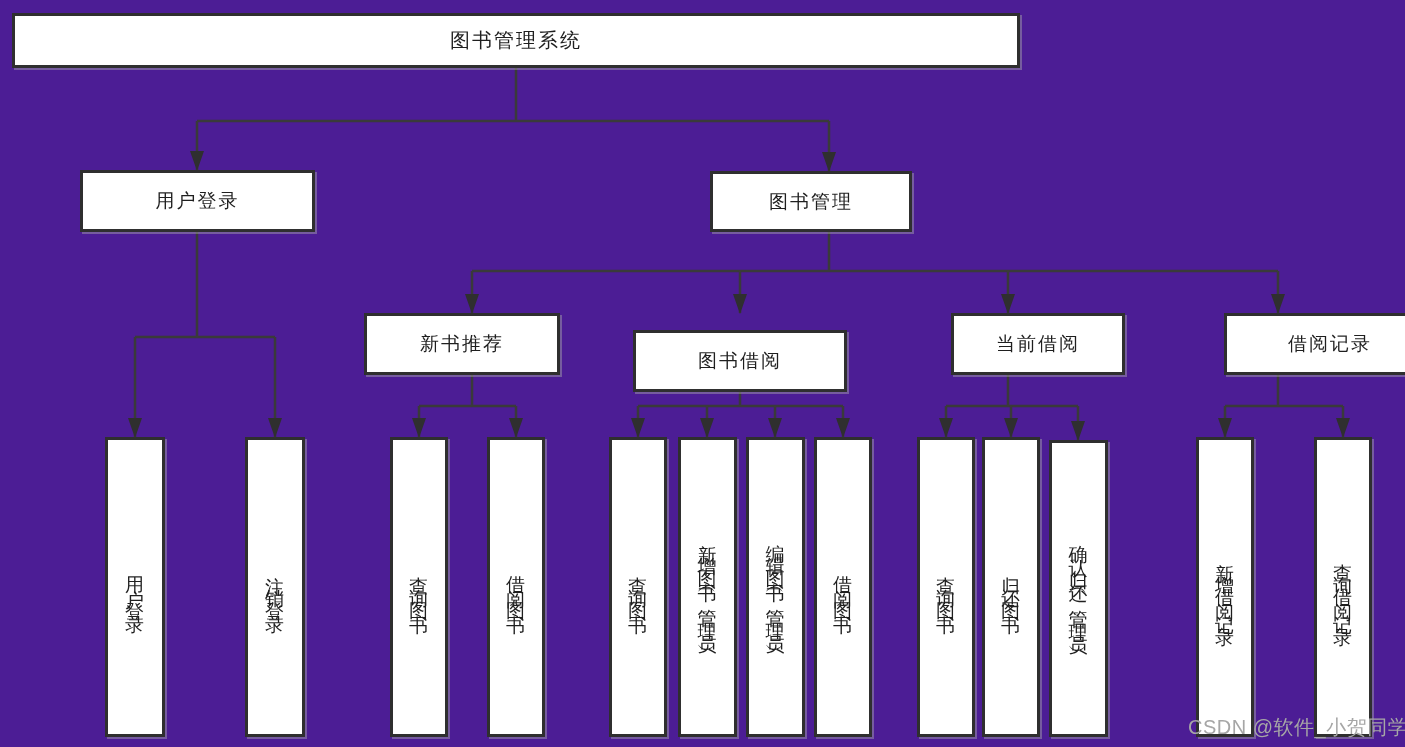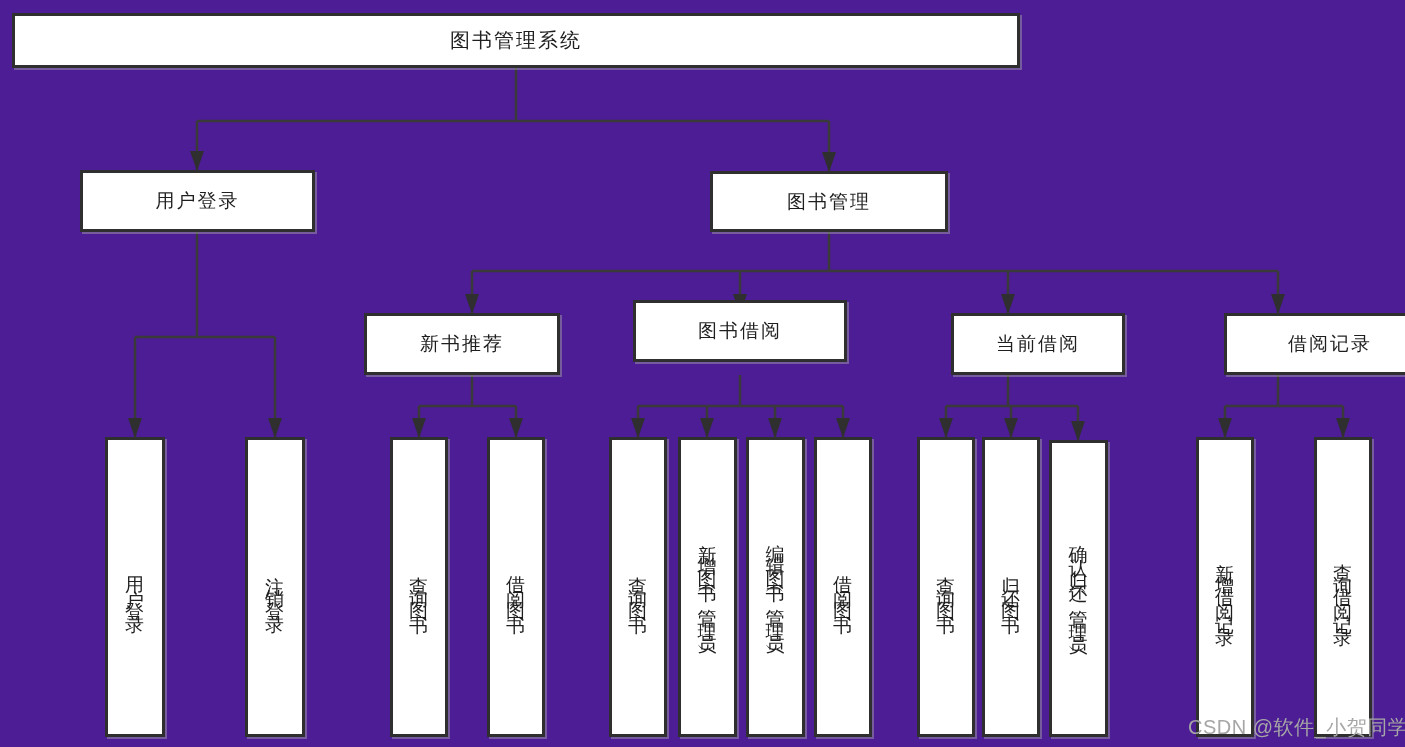--- a/index.html
+++ b/index.html
@@ -93,24 +93,24 @@
       <line x1="1011" y1="406" x2="1011" y2="437" marker-end="url(#arrow)"></line>
       <line x1="1078" y1="406" x2="1078" y2="440" marker-end="url(#arrow)"></line>
       <line x1="1225" y1="406" x2="1225" y2="437" marker-end="url(#arrow)"></line>
       <line x1="1343" y1="406" x2="1343" y2="437" marker-end="url(#arrow)"></line>
     </g>
   </svg>
 
   <div class="box root" style="left:12px; top:13px; width:1008px; height:55px;">图书管理系统</div>
 
   <div class="box" style="left:80px; top:170px; width:235px; height:62px;">用户登录</div>
-  <div class="box" style="left:710px; top:171px; width:238px; height:61px;">图书管理</div>
+  <div class="box" style="left:710px; top:171px; width:202px; height:61px;">图书管理</div>
 
   <div class="box" style="left:364px; top:313px; width:196px; height:62px;">新书推荐</div>
-  <div class="box" style="left:633px; top:300px; width:214px; height:62px;">图书借阅</div>
+  <div class="box" style="left:633px; top:330px; width:214px; height:62px;">图书借阅</div>
   <div class="box" style="left:951px; top:313px; width:174px; height:62px;text-align:right;">当前借阅</div>
   <div class="box" style="left:1224px; top:313px; width:212px; height:62px;">借阅记录</div>
 
   <div class="box vbox" style="left:105px; top:437px; width:60px; height:300px;">用户登录</div>
   <div class="box vbox" style="left:245px; top:437px; width:60px; height:300px;">注销登录</div>
 
   <div class="box vbox" style="left:390px; top:437px; width:58px; height:300px;">查询图书</div>
   <div class="box vbox" style="left:487px; top:437px; width:58px; height:300px;">借阅图书</div>
 
   <div class="box vbox" style="left:609px; top:437px; width:58px; height:300px;">查询图书</div>

